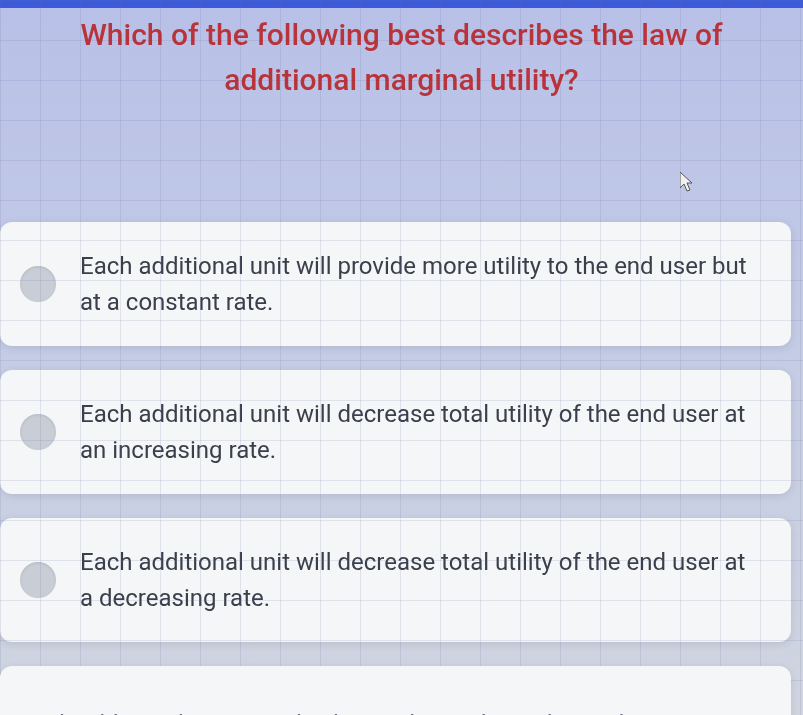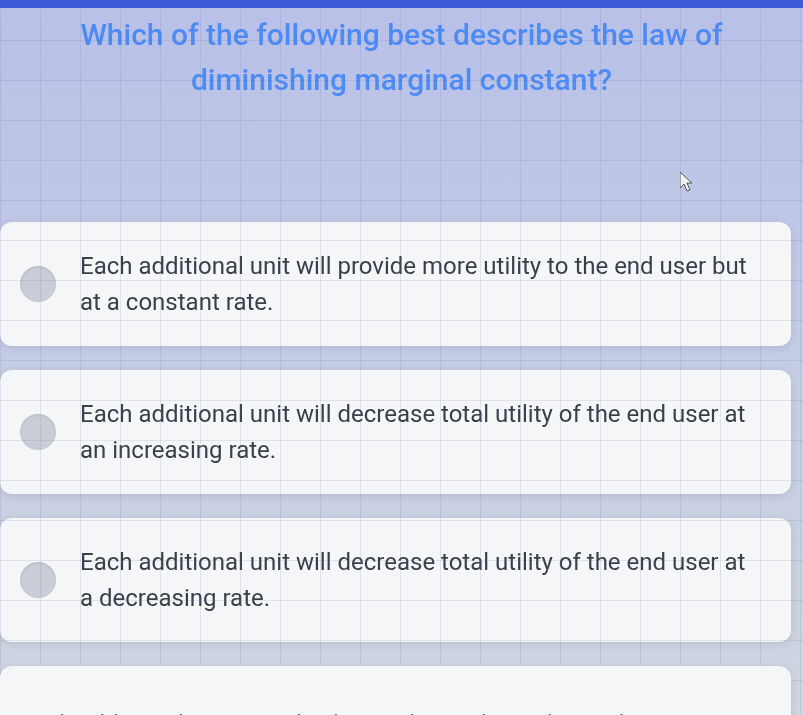--- a/index.html
+++ b/index.html
@@ -29,21 +29,21 @@
       background: #3b5bdb;
       width: 100%;
     }
     .question-area {
       padding: 8px 40px 0 40px;
       text-align: center;
     }
     .question-text {
       font-size: 30px;
       font-weight: 500;
-      color: #3b82f6;
+      color: #b91c1c;
       line-height: 1.5;
       opacity: 0.85;
     }
     .question-line1 {
       margin-top: -4px;
       overflow: hidden;
       white-space: nowrap;
     }
     .options-container {
       margin-top: 120px;
@@ -99,21 +99,21 @@
     }
   </style>
 </head>
 <body>
 
 <div class="top-bar"></div>
 <div class="grid-overlay"></div>
 
 <div class="question-area">
   <div class="question-text question-line1">Which of the following best describes the law of</div>
-  <div class="question-text">diminishing marginal constant?</div>
+  <div class="question-text">additional marginal utility?</div>
 </div>
 
 <div class="options-container">
 
   <div class="option-card">
     <div class="radio-circle"></div>
     <div class="option-text">Each additional unit will provide more utility to the end user but at a constant rate.</div>
   </div>
 
   <div class="option-card">

